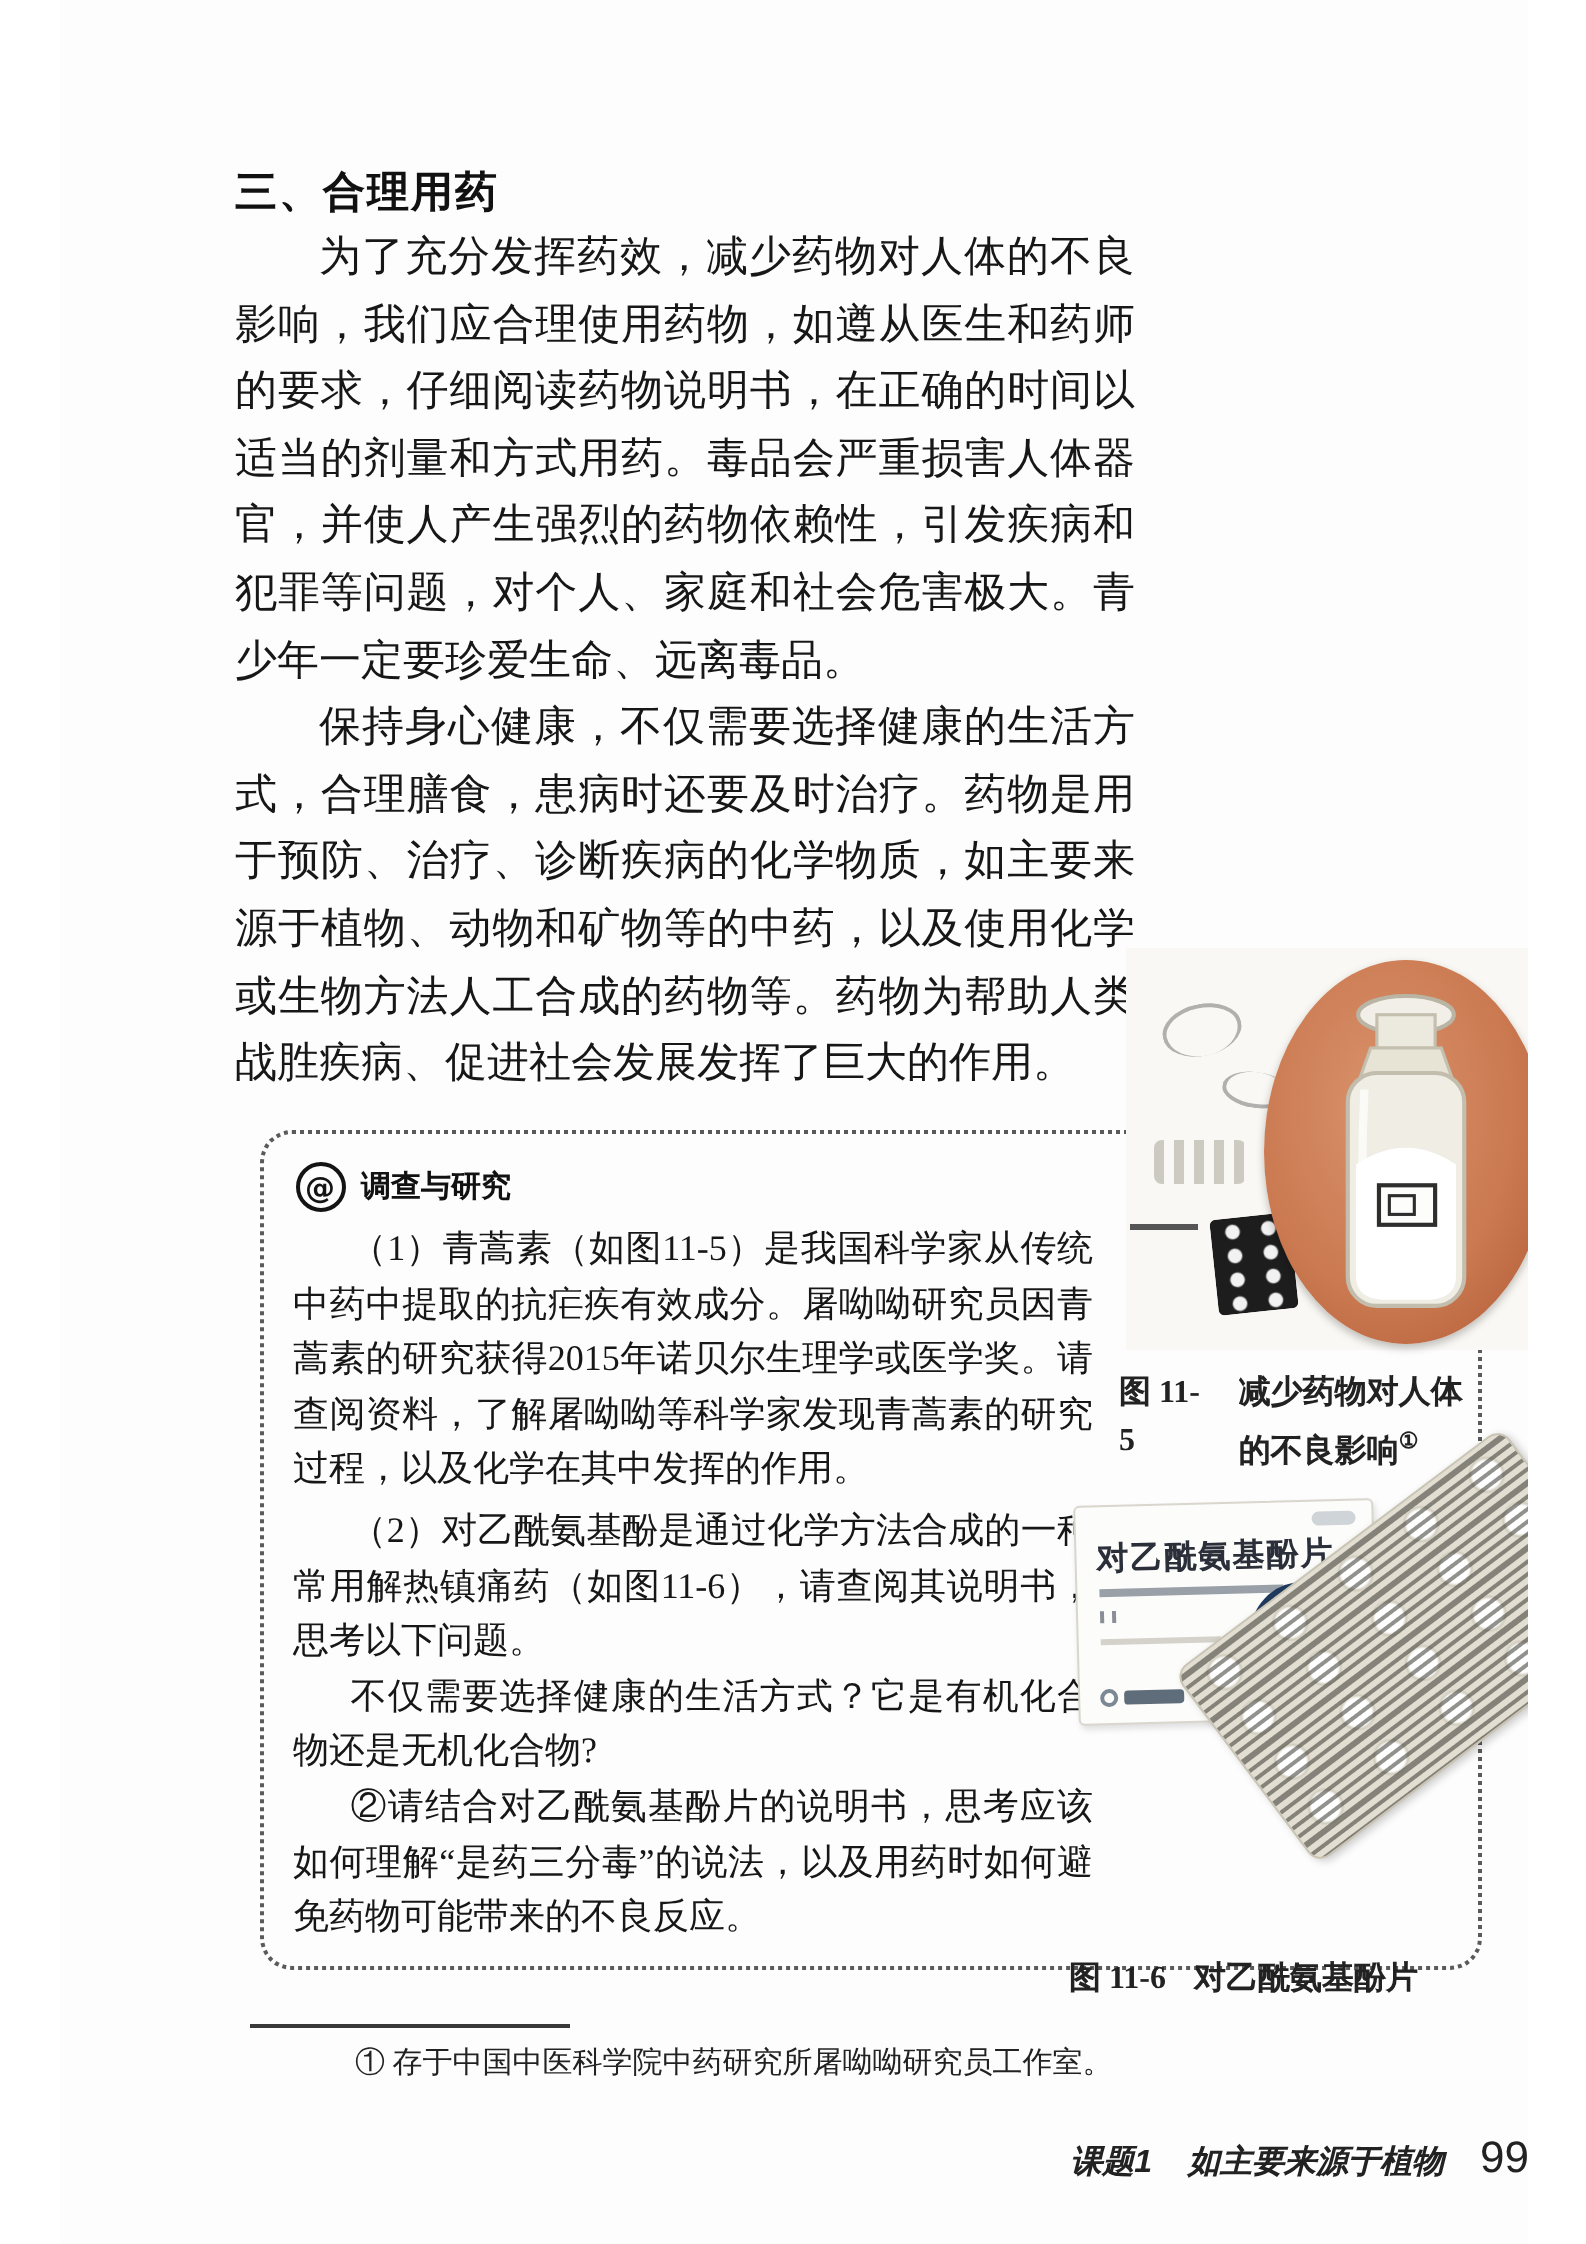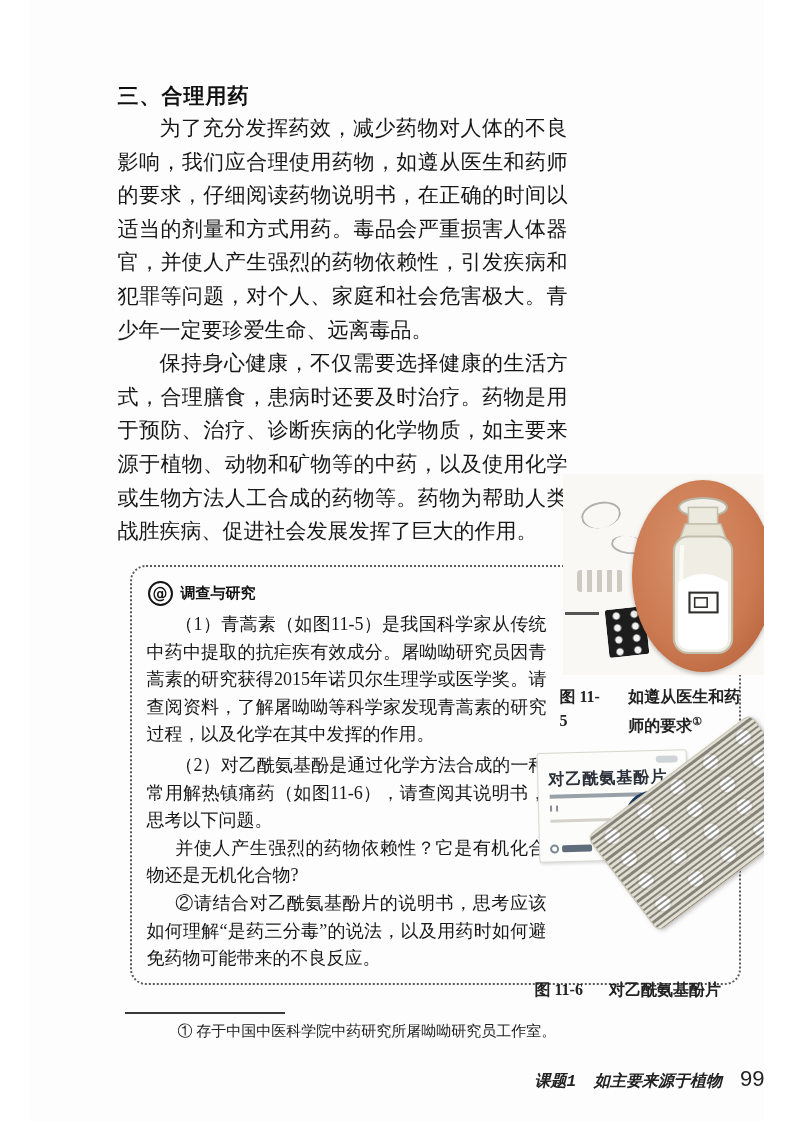--- a/index.html
+++ b/index.html
@@ -65,21 +65,21 @@
     position:absolute; right:2px; top:6px; width:142px; height:192px;
     border-radius:50%;
     background:radial-gradient(ellipse at 42% 38%, #d9926c 0%, #cb7a51 55%, #b05a37 100%);
     box-shadow:0 2px 4px rgba(0,0,0,.25);
     display:flex; align-items:center; justify-content:center;
   }
   .caption {
     position:absolute; z-index:4;
     font-size:16px; font-weight:bold; color:#222;
     font-family:"Liberation Serif", serif;
-    display:flex; gap:26px; line-height:24px;
+    display:flex; gap:14px; line-height:24px;
   }
   .cap5 { left:530px; top:685px; width:185px; }
   .cap5 .cap-text { width:132px; }
   .cap6 { left:505px; top:978px; }
   sup { font-size:11px; }
   
   .fig6 { position:absolute; left:500px; top:745px; width:270px; height:195px; z-index:3; }
   .med-box {
     position:absolute; left:8px; top:6px; width:150px; height:110px;
     background:#fcfcfa; border:1px solid #d9d6ce; border-radius:3px;
@@ -111,21 +111,21 @@
       radial-gradient(circle at 20px 14px, #ffffff 7px, #cfcaba 8.5px, transparent 9.5px);
     background-size:3px 26px, 41px 28px;
     background-position:18px 4px, 0 0;
     background-repeat:repeat, repeat;
   }
   
   .footnote-rule { position:absolute; left:95px; top:1012px; width:160px; height:2px; background:#3a3a3a; }
   .footnote { position:absolute; left:108px; top:1022px; font-size:15px; color:#222;margin-left:40px; }
   .footer { position:absolute; left:0; top:1066px; width:735px; text-align:right; }
   .footer .lesson, .footer .chapter {
-    font-style:italic; font-family:Liberation Mono, monospace;
+    font-style:italic; font-family:Liberation Sans, sans-serif;
     font-weight:bold; font-size:16px; color:#222; margin-right:14px;
   }
   .footer .pagenum {
     font-family:"Liberation Sans", sans-serif; font-size:22px; color:#222;
   }
 </style>
 </head>
 <body>
 
 <div class="page">
@@ -138,21 +138,21 @@
   </div>
 
   <div class="survey-box">
     <div class="survey-header">
       <span class="at-icon">@</span>
       <span class="survey-title">调查与研究</span>
     </div>
     <div class="survey-body">
       <p>（1）青蒿素（如图11-5）是我国科学家从传统中药中提取的抗疟疾有效成分。屠呦呦研究员因青蒿素的研究获得2015年诺贝尔生理学或医学奖。请查阅资料，了解屠呦呦等科学家发现青蒿素的研究过程，以及化学在其中发挥的作用。</p>
       <p class="gap">（2）对乙酰氨基酚是通过化学方法合成的一种常用解热镇痛药（如图11-6），请查阅其说明书，思考以下问题。</p>
-      <p>并使人产生强烈的药物依赖性？它是有机化合物还是无机化合物?</p>
+      <p>不仅需要选择健康的生活方式？它是有机化合物还是无机化合物?</p>
       <p>②请结合对乙酰氨基酚片的说明书，思考应该如何理解“是药三分毒”的说法，以及用药时如何避免药物可能带来的不良反应。</p>
     </div>
   </div>
 
   <div class="fig5-photo">
     <div class="sketch sk1"></div>
     <div class="sketch sk2"></div>
     <div class="sketch sk3"></div>
     <div class="sketch sk4"></div>
     <div class="fig5-blister"></div>
@@ -164,21 +164,21 @@
         <rect x="22" y="42" width="56" height="112" rx="14" fill="#efede4" stroke="#c2bdac" stroke-width="2"></rect>
         <path d="M26 86 Q50 70 74 86 L74 140 Q74 150 62 151 L38 151 Q26 150 26 140 Z" fill="#ffffff"></path>
         <rect x="37" y="96" width="27" height="19" fill="#fdfdfb" stroke="#2e2e2e" stroke-width="2"></rect>
         <rect x="42" y="101" width="12" height="9" fill="none" stroke="#2e2e2e" stroke-width="1.5"></rect>
         <path d="M30 50 Q28 90 30 130" stroke="#ffffff" stroke-width="4" fill="none" opacity="0.7"></path>
       </svg>
     </div>
   </div>
   <div class="caption cap5">
     <span class="cap-label">图 11-5</span>
-    <span class="cap-text"><span>如遵从医生和药师的要求</span><sup>①</sup></span>
+    <span class="cap-text"><span>减少药物对人体的不良影响</span><sup>①</sup></span>
   </div>
 
   <div class="fig6">
     <div class="med-box">
       <div class="med-cap"></div>
       <div class="med-title">对乙酰氨基酚片</div>
       <div class="med-sub"></div>
       <div class="med-dash1"></div>
       <div class="med-dash2"></div>
       <div class="face-circle">

